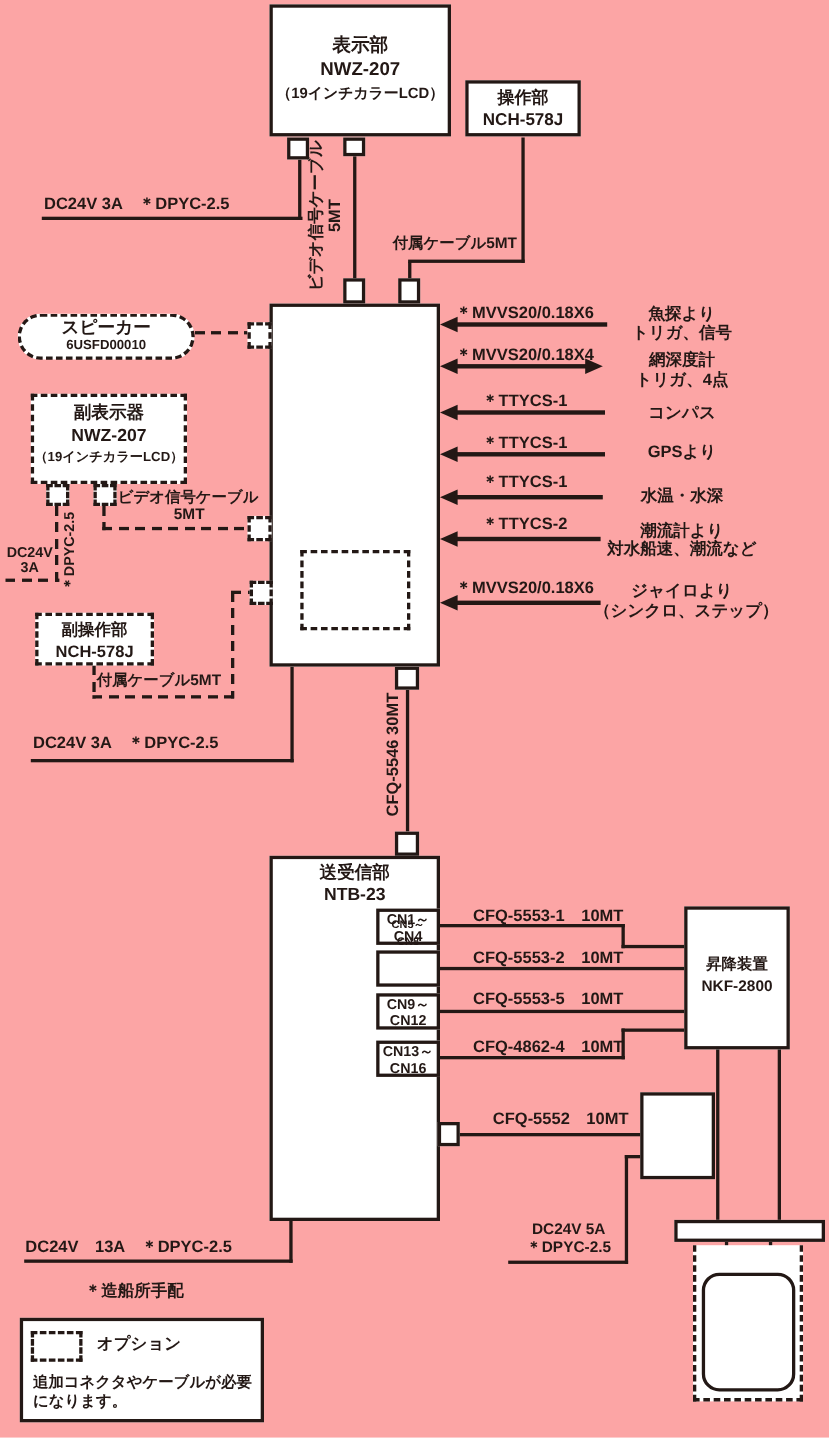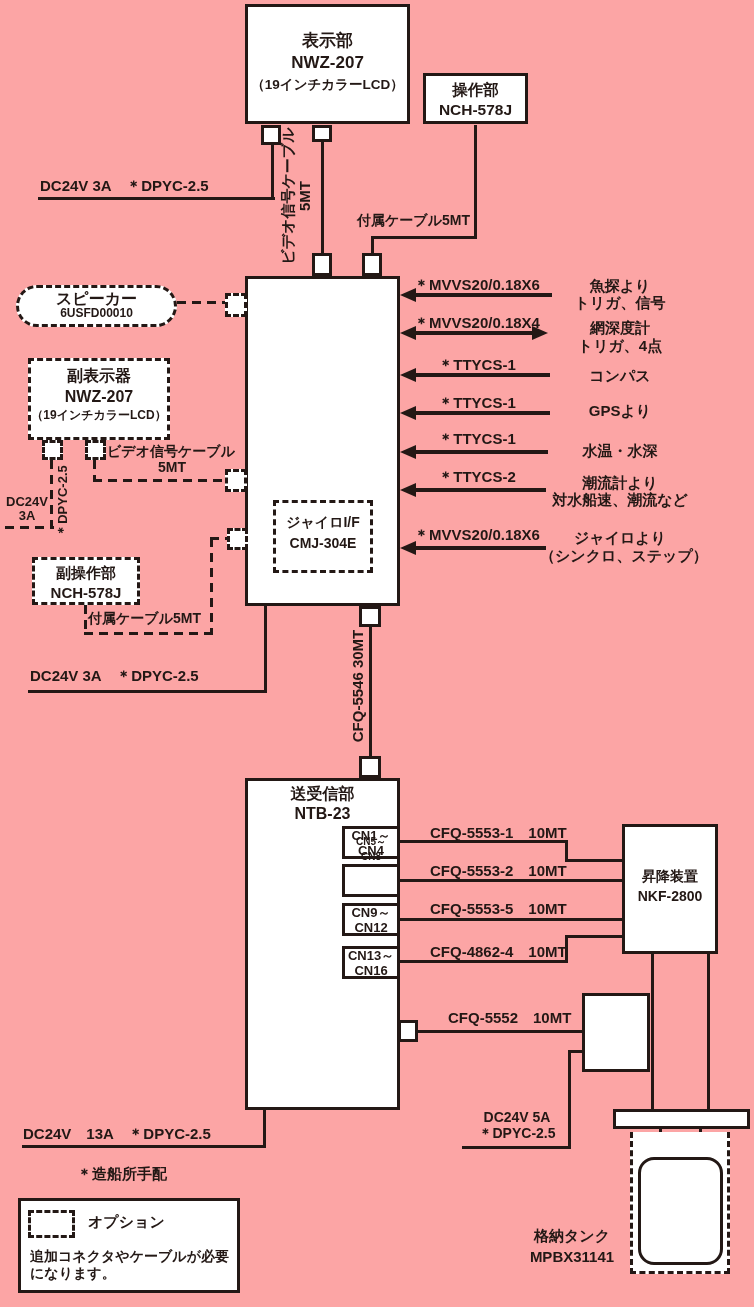--- a/index.html
+++ b/index.html
@@ -75,45 +75,37 @@
   </div>
 
   <div class="box z2" style="left:423px;top:73px;width:105px;height:51px"></div>
   <div class="t c z5" style="left:423px;top:80px;width:105px;font-size:15.5px;line-height:20px">
     <span style="display:block">操作部</span>
     <span style="display:block">NCH-578J</span>
   </div>
 
   <div class="box z2" style="left:245px;top:276px;width:155px;height:330px"></div>
   <div class="dbox z3" style="left:273px;top:500px;width:100px;height:73px"></div>
-  <div class="t c z5" style="left:273px;top:512px;width:100px;font-size:14px;line-height:21px">
-    <span style="display:block">ジャイロI/F</span>
-    <span style="display:block">CMJ-304E</span>
-  </div>
 
   <div class="box z2" style="left:245px;top:778px;width:155px;height:332px"></div>
   <div class="t c z5" style="left:245px;top:784px;width:155px;font-size:16px;line-height:20px">
     <span style="display:block">送受信部</span>
     <span style="display:block">NTB-23</span>
   </div>
 
   <div class="box z2" style="left:622px;top:824px;width:96px;height:130px"></div>
   <div class="t c z5" style="left:622px;top:866px;width:96px;font-size:14px;line-height:20px">
     <span style="display:block">昇降装置</span>
     <span style="display:block">NKF-2800</span>
   </div>
 
   <div class="box z3" style="left:582px;top:993px;width:68px;height:79px"></div>
   <div class="box z3" style="left:613px;top:1109px;width:137px;height:20px"></div>
   <div class="dbox z2" style="left:630px;top:1132px;width:100px;height:142px;border-top:none"></div>
   <div class="box z3" style="left:638px;top:1157px;width:85px;height:108px;border-radius:16px"></div>
-  <div class="t c z5" style="left:518px;top:1225px;width:108px;font-size:15px;line-height:21px">
-    <span style="display:block">格納タンク</span>
-    <span style="display:block">MPBX31141</span>
-  </div>
 
   <div class="dbox z2" style="left:16px;top:285px;width:161px;height:42px;border-radius:21px"></div>
   <div class="t c z5" style="left:16px;top:290px;width:161px">
     <span style="display:block;font-size:16px;line-height:17px">スピーカー</span>
     <span style="display:block;font-size:12px;line-height:13px">6USFD00010</span>
   </div>
 
   <div class="dbox z2" style="left:28px;top:358px;width:142px;height:82px"></div>
   <div class="t c z5" style="left:28px;top:365px;width:142px;font-size:16px;line-height:21px">
     <span style="display:block">副表示器</span>

